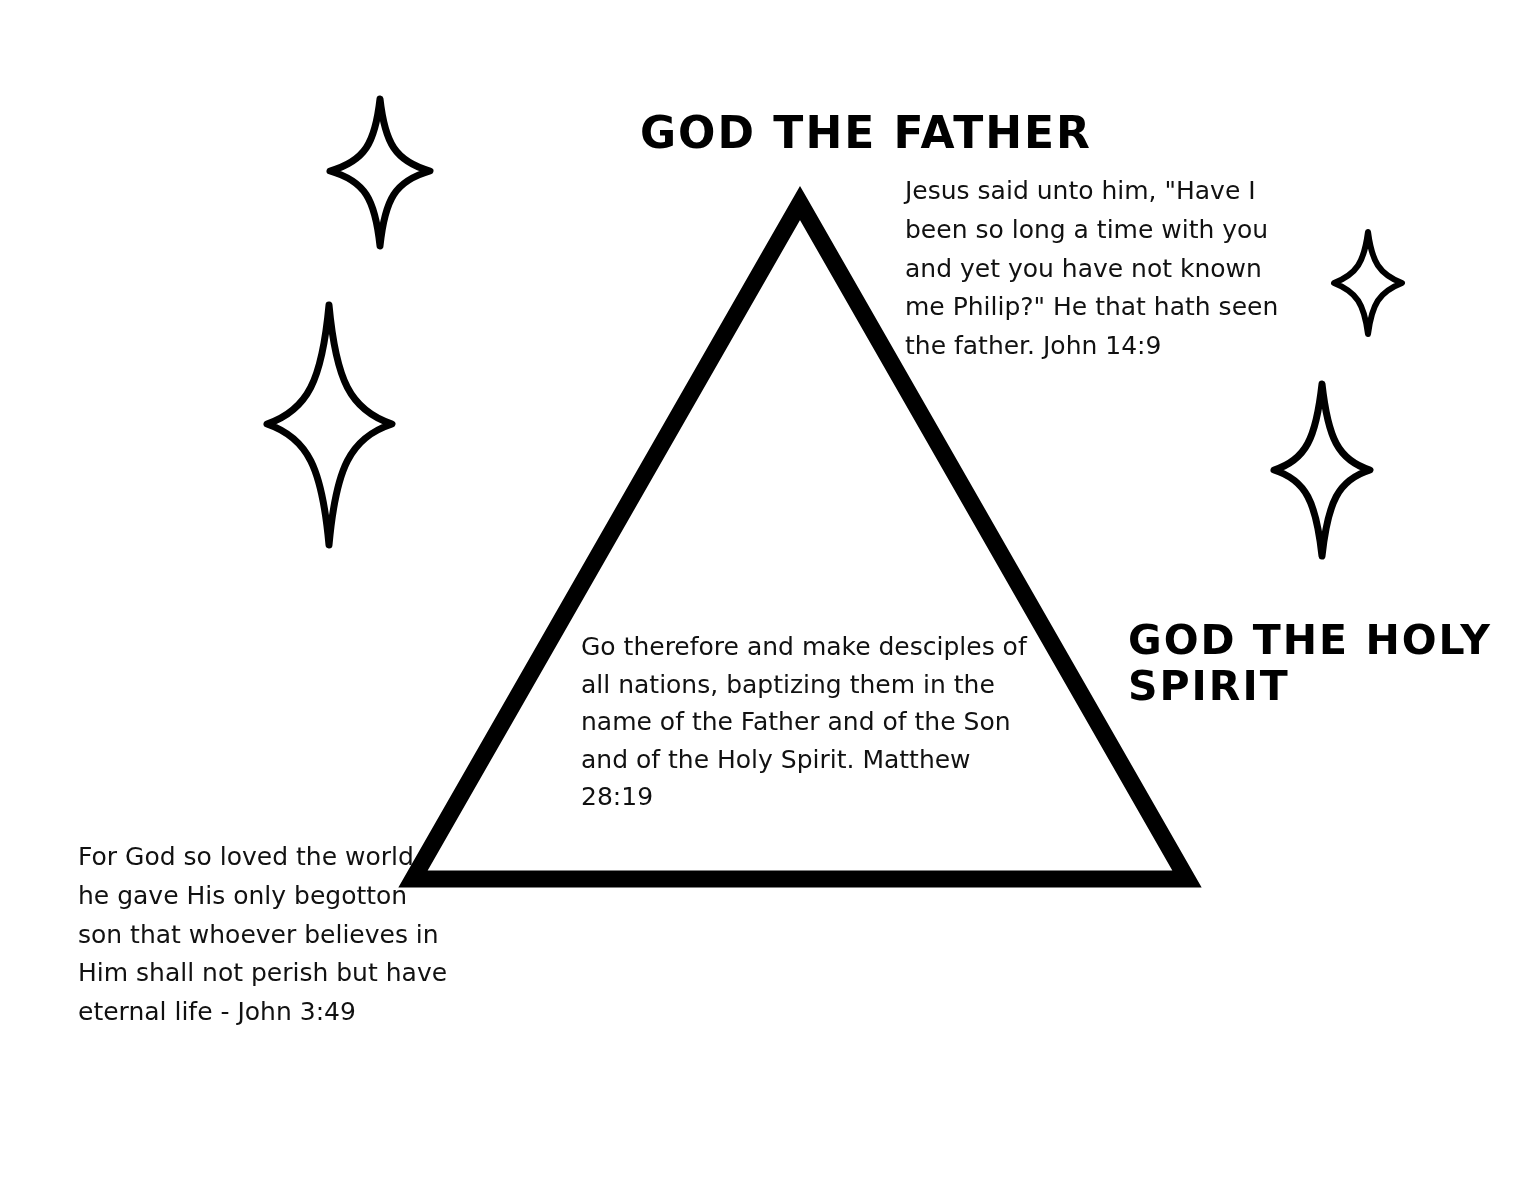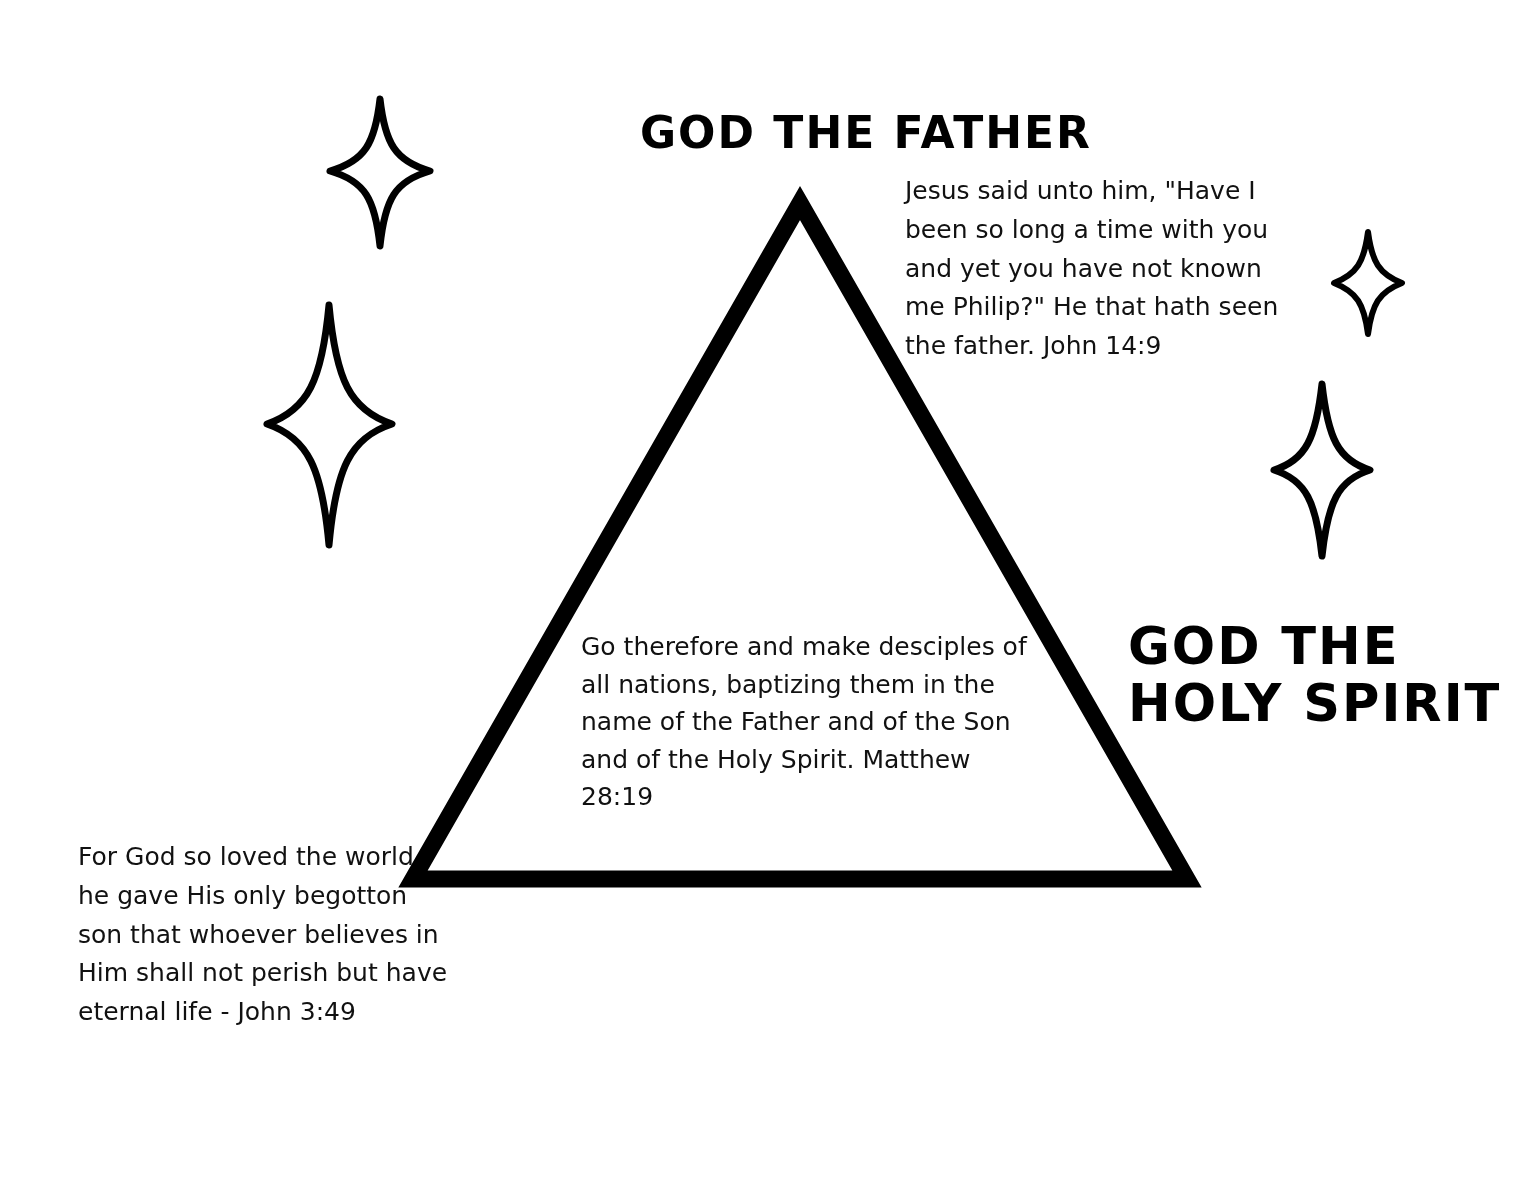--- a/index.html
+++ b/index.html
@@ -44,21 +44,21 @@
   }
   .heading-son {
     left: 78px;
     top: 680px;
     font-size: 44px;
     width: 330px;
   }
   .heading-spirit {
     left: 1128px;
     top: 618px;
-    font-size: 51px;
+    font-size: 41px;
     width: 400px;
   }
   .heading-trinity {
     position: absolute;
     left: 600px;
     top: 572px;
     width: 430px;
     text-align: center;
     font-size: 40px;
     font-weight: bold;

